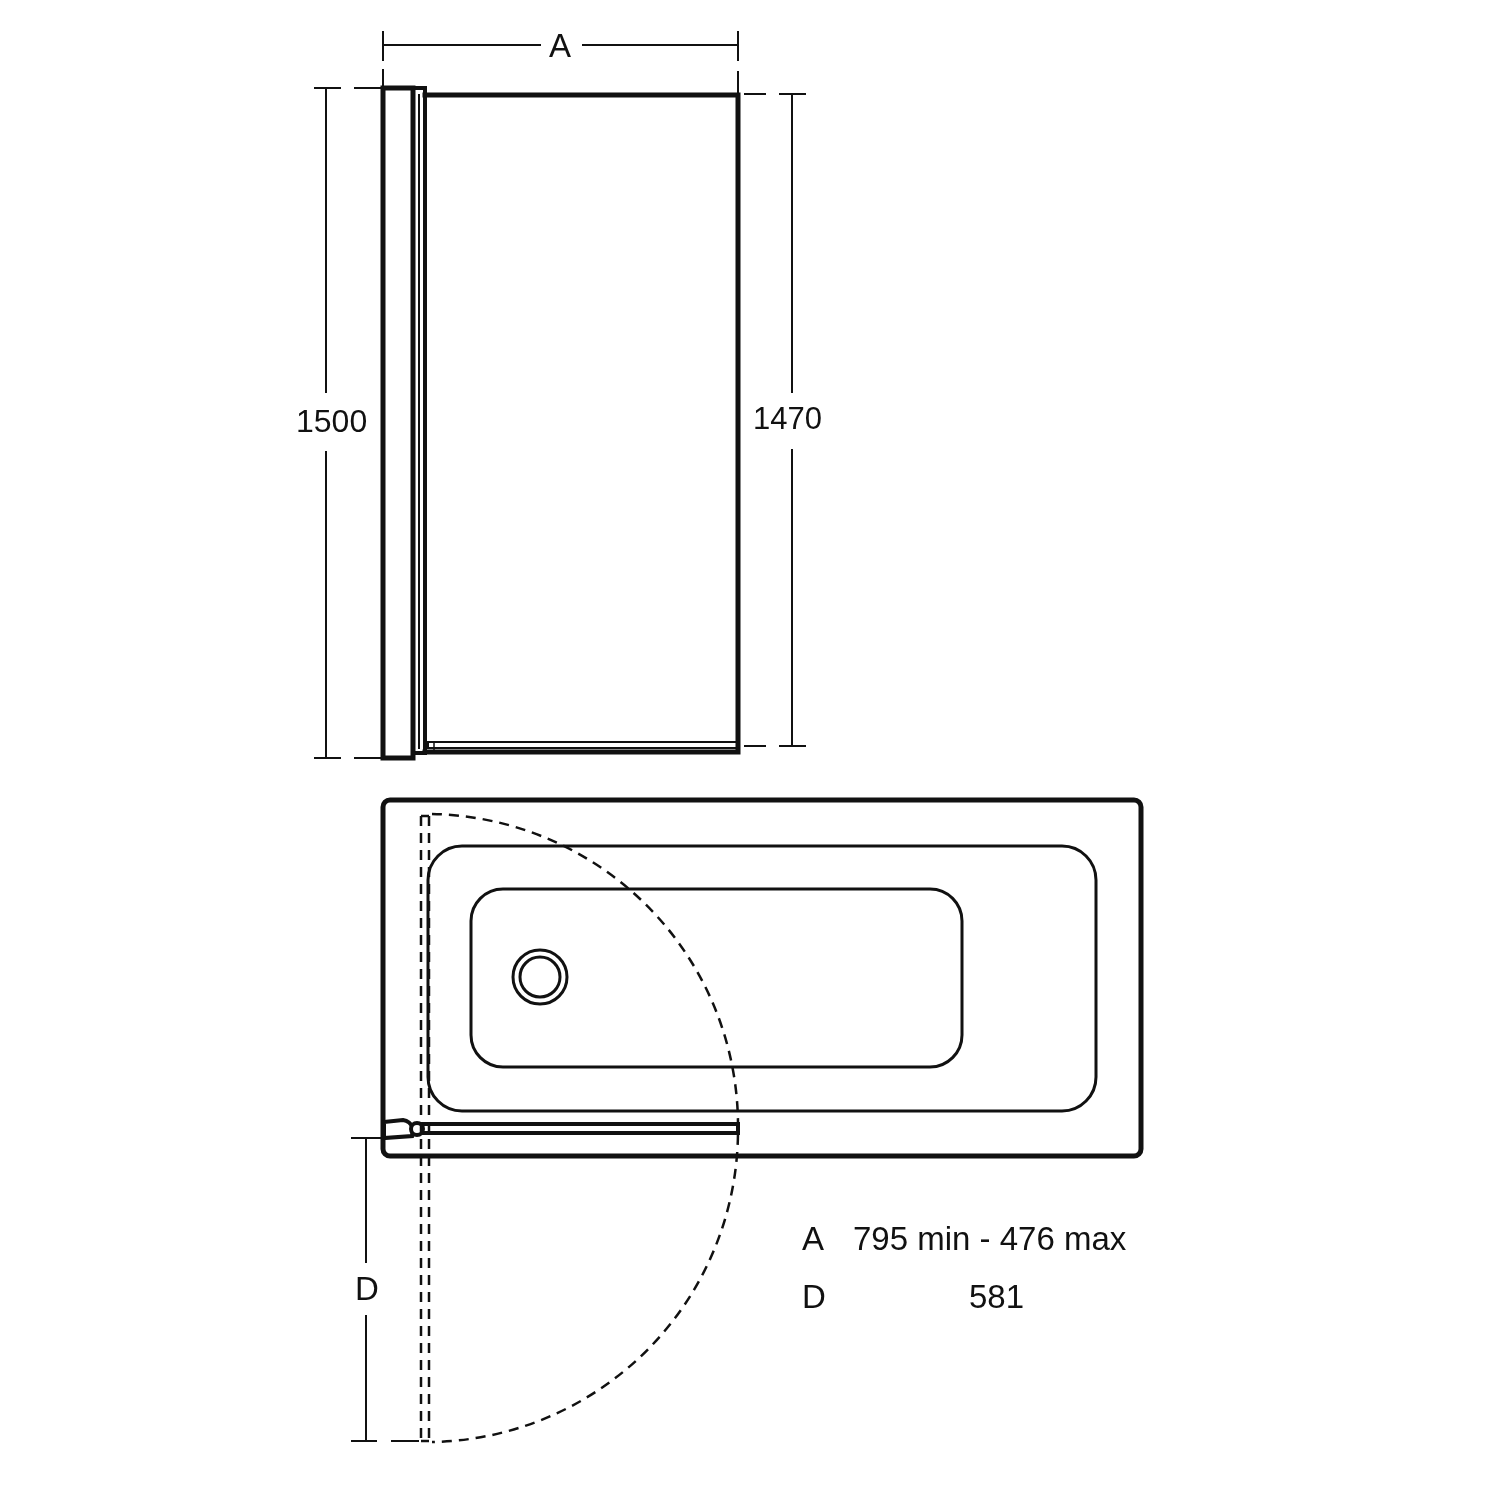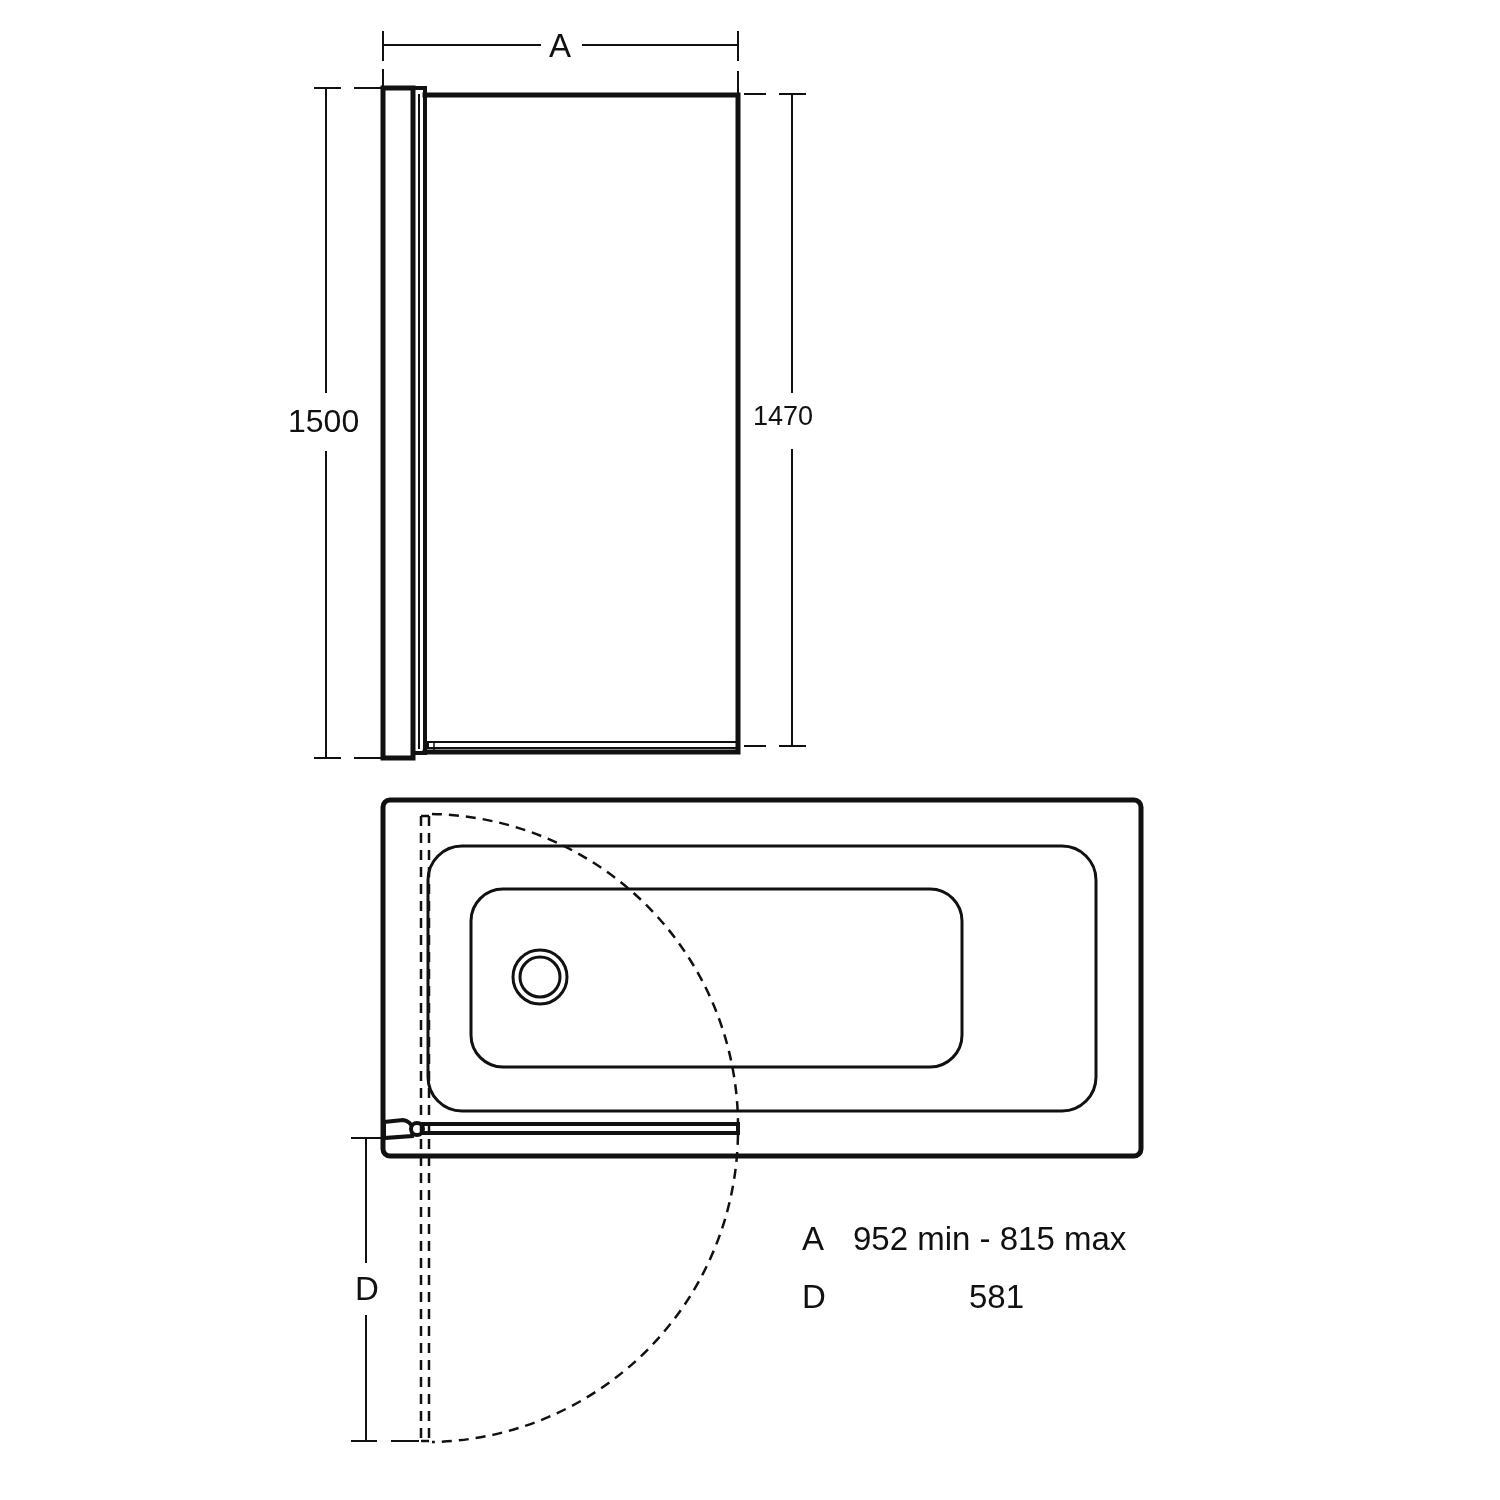--- a/index.html
+++ b/index.html
@@ -81,26 +81,26 @@
       <line x1="352" y1="1138" x2="384" y2="1138"></line>
       <line x1="366" y1="1138" x2="366" y2="1262"></line>
       <line x1="366" y1="1316" x2="366" y2="1441"></line>
       <line x1="352" y1="1441" x2="376" y2="1441"></line>
       <line x1="392" y1="1441" x2="418" y2="1441"></line>
     </g>
   </g>
 </svg>
 
 <div class="lbl" style="left:549px; top:29px;">A</div>
-<div class="lbl" style="left:288px; top:405px; font-size:32px;">1500</div>
-<div class="lbl" style="left:753px; top:403px; font-size:27px;">1470</div>
+<div class="lbl" style="left:296px; top:405px; font-size:32px;">1500</div>
+<div class="lbl" style="left:753px; top:403px; font-size:31px;">1470</div>
 <div class="lbl" style="left:355px; top:1272px;">D</div>
 
 <div>
   <div>
     <span class="spec" style="left:802px; top:1222px;">A</span>
-    <span class="spec" style="left:853px; top:1222px;">952 min - 815 max</span>
+    <span class="spec" style="left:853px; top:1222px;">795 min - 476 max</span>
   </div>
   <div>
     <span class="spec" style="left:802px; top:1280px;">D</span>
     <span class="spec" style="left:969px; top:1280px;">581</span>
   </div>
 </div>
 
 </body></html>

